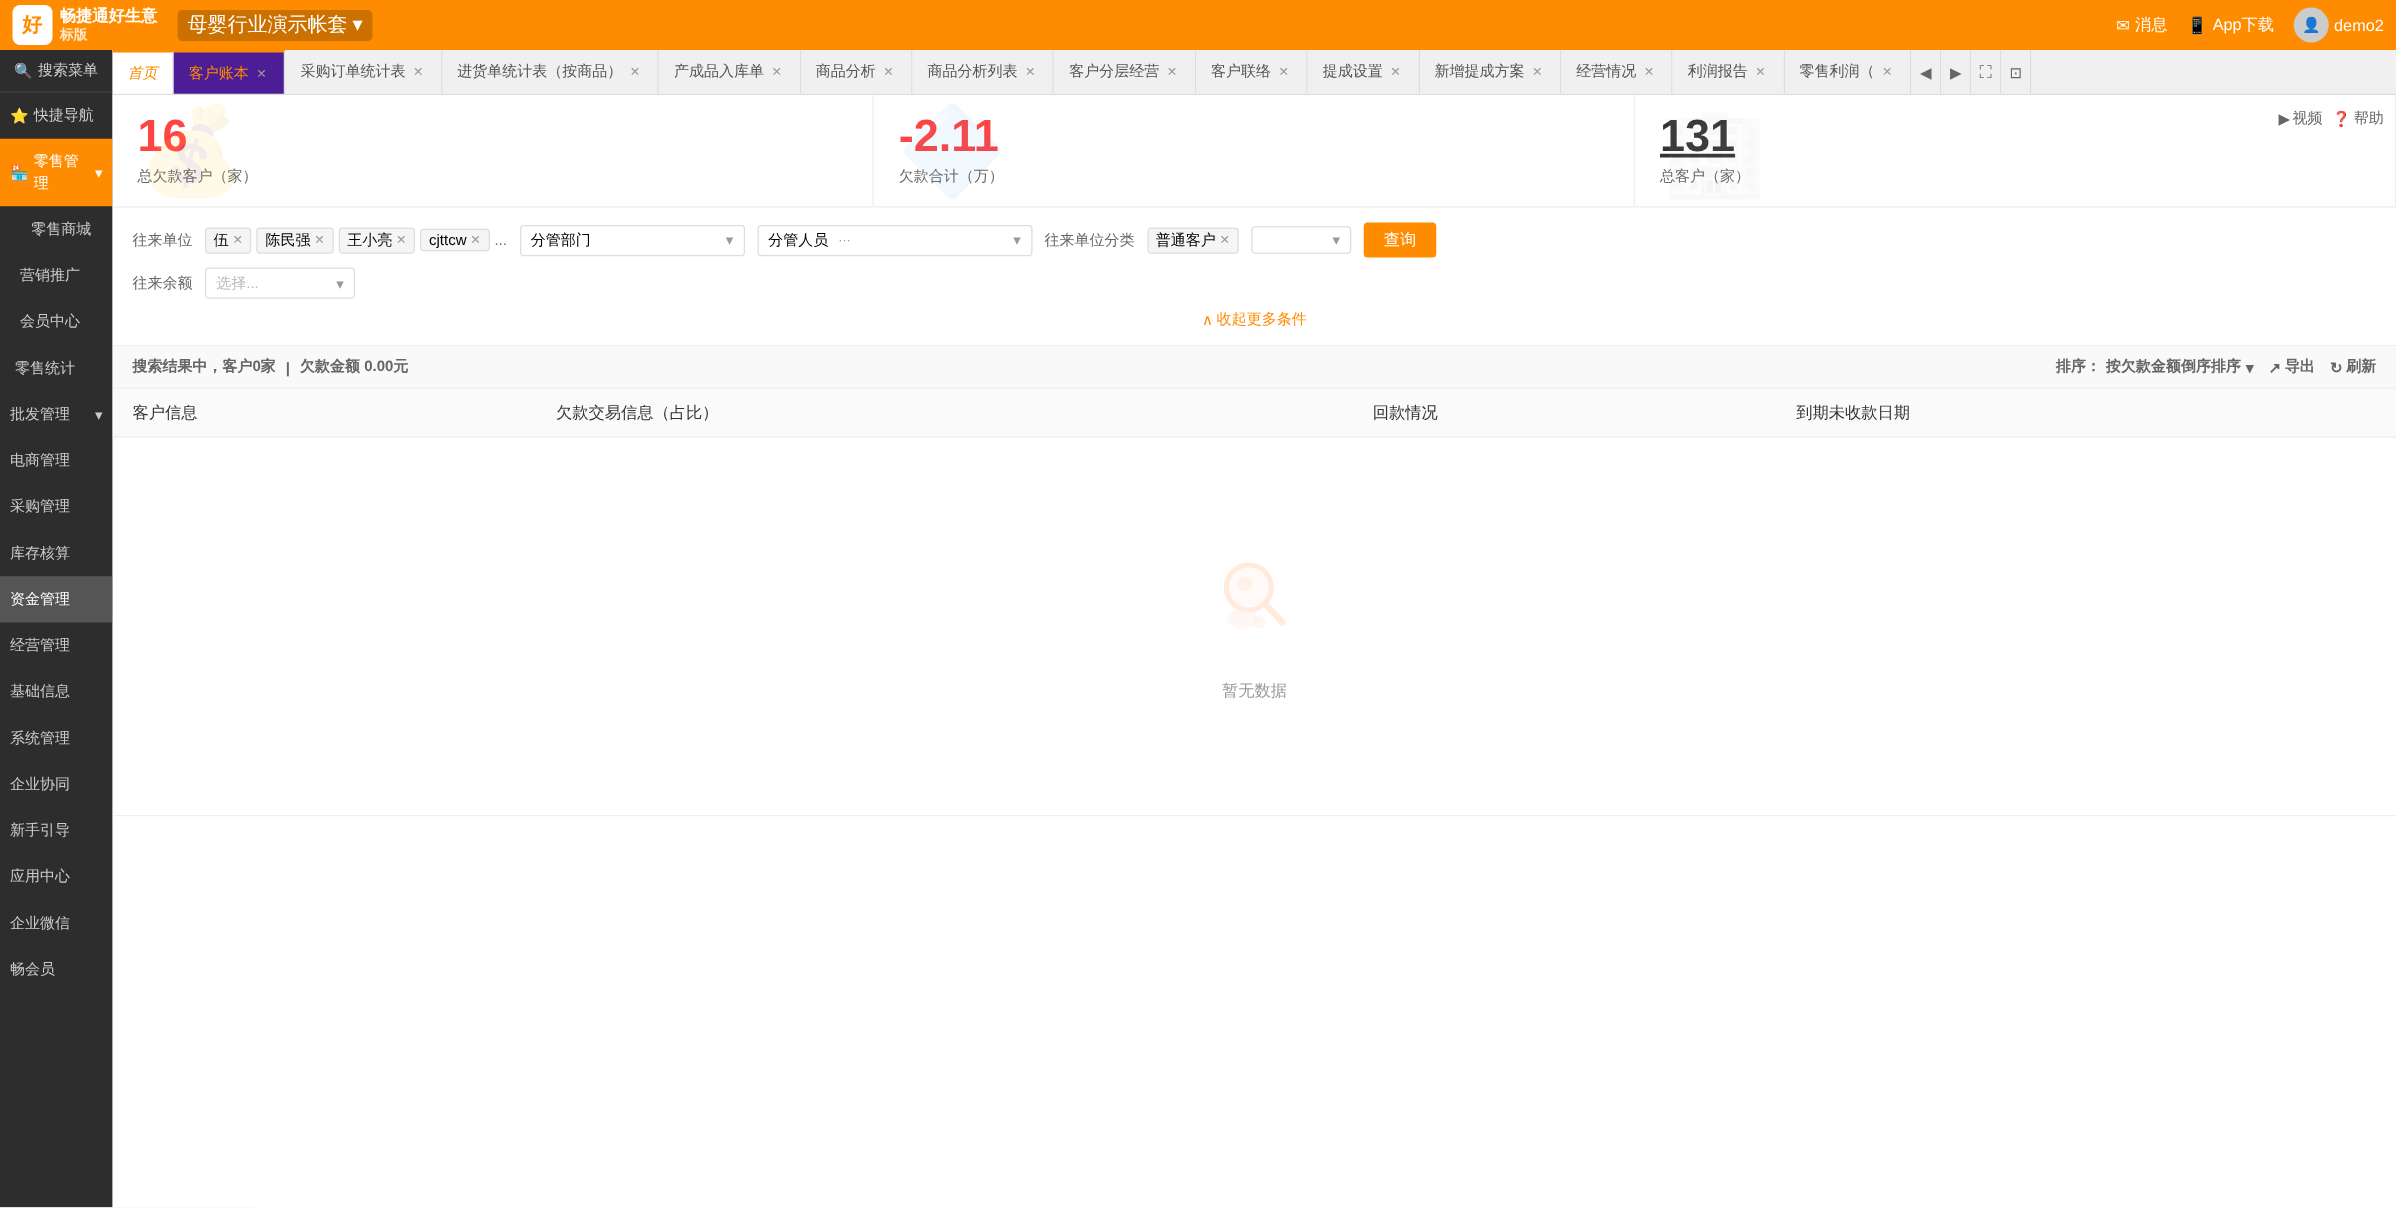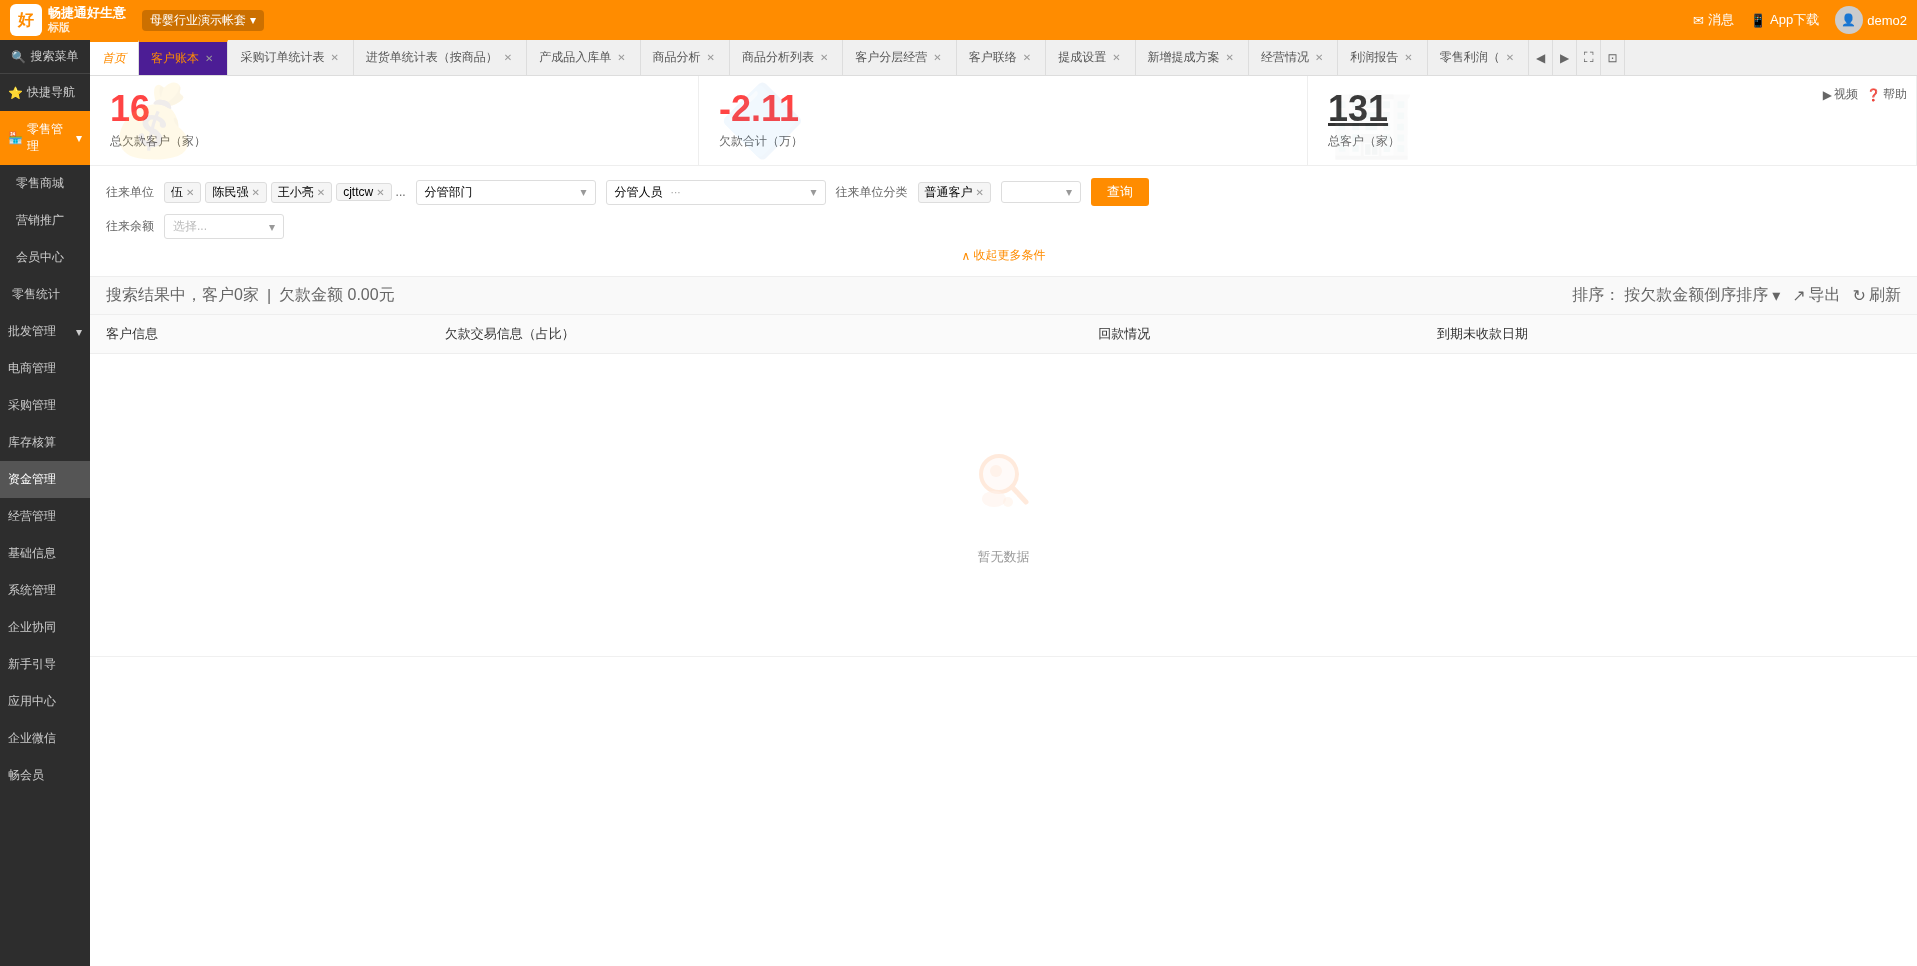--- a/index.html
+++ b/index.html
@@ -13,21 +13,21 @@
     .content-area { flex: 1; display: flex; flex-direction: column; overflow: hidden; }
     .tab-bar { height: 36px; background: #f0f0f0; display: flex; align-items: center; flex-shrink: 0; border-bottom: 1px solid #ddd; overflow: hidden; }
     .main-content { flex: 1; overflow-y: auto; background: #fff; }
 
     
     .logo-area { display: flex; align-items: center; gap: 6px; color: #fff; font-size: 14px; font-weight: bold; }
     .logo-icon { width: 32px; height: 32px; background: #fff; border-radius: 6px; display: flex; align-items: center; justify-content: center; color: #ff8c00; font-size: 16px; }
     .top-right { margin-left: auto; display: flex; align-items: center; gap: 16px; color: #fff; font-size: 13px; }
     .top-right-item { display: flex; align-items: center; gap: 4px; cursor: pointer; }
     .avatar { width: 28px; height: 28px; border-radius: 50%; background: #ccc; display: flex; align-items: center; justify-content: center; font-size: 12px; color: #333; overflow: hidden; }
-    .selector-dropdown { background: rgba(0,0,0,0.2); border-radius: 4px; padding: 2px 8px; color: #fff; font-size: 12px; display: flex; align-items: center; gap: 4px; }
+    .selector-dropdown { background: rgba(0,0,0,0.2); border-radius: 4px; padding: 2px 8px; color: #fff; font-size: 16px; display: flex; align-items: center; gap: 4px; }
     .sidebar-search { padding: 8px; color: #ccc; font-size: 12px; cursor: pointer; display: flex; align-items: center; gap: 4px; justify-content: center; border-bottom: 1px solid #444; }
     .sidebar-nav-item { padding: 10px 8px; color: #ccc; font-size: 12px; cursor: pointer; display: flex; align-items: center; gap: 4px; }
     .sidebar-nav-item.active { background: #ff8c00; color: #fff; }
 
     
     .tab { display: flex; align-items: center; gap: 4px; padding: 0 12px; height: 36px; border-right: 1px solid #ddd; white-space: nowrap; cursor: pointer; font-size: 12px; color: #555; background: #f0f0f0; flex-shrink: 0; }
     .tab.active { background: #fff; color: #ff8c00; border-top: 2px solid #ff8c00; }
     .tab .close-x { color: #999; font-size: 10px; cursor: pointer; padding: 0 2px; }
     .tab-home { background: #fff; color: #333; font-style: italic; }
     .tab-nav-btn { width: 24px; height: 36px; display: flex; align-items: center; justify-content: center; cursor: pointer; color: #666; font-size: 12px; background: #f0f0f0; border-right: 1px solid #ddd; }
@@ -49,21 +49,21 @@
     .filter-tags { display: flex; align-items: center; gap: 4px; flex-wrap: wrap; }
     .filter-tag { background: #f5f5f5; border: 1px solid #ddd; border-radius: 3px; padding: 1px 6px; font-size: 12px; display: flex; align-items: center; gap: 3px; }
     .filter-tag .remove { cursor: pointer; color: #999; font-size: 10px; }
     .filter-more { color: #666; cursor: pointer; font-size: 12px; }
     .filter-select { border: 1px solid #ddd; border-radius: 3px; padding: 3px 8px; font-size: 12px; background: #fff; display: flex; align-items: center; gap: 4px; min-width: 120px; cursor: pointer; }
     .filter-select .arrow { margin-left: auto; color: #999; }
     .collapse-btn { color: #ff8c00; cursor: pointer; font-size: 12px; display: flex; align-items: center; gap: 3px; justify-content: center; margin-top: 4px; }
     .query-btn { background: #ff8c00; color: #fff; border: none; border-radius: 3px; padding: 5px 16px; cursor: pointer; font-size: 13px; }
 
     
-    .results-bar { display: flex; align-items: center; padding: 8px 16px; background: #f9f9f9; border-bottom: 1px solid #eee; font-size: 16px; color: #666; }
+    .results-bar { display: flex; align-items: center; padding: 8px 16px; background: #f9f9f9; border-bottom: 1px solid #eee; font-size: 12px; color: #666; font-weight: bold; }
     .results-actions { margin-left: auto; display: flex; align-items: flex-start; gap: 12px; }
     .sort-select { display: flex; align-items: center; gap: 4px; cursor: pointer; }
     .action-btn { display: flex; align-items: center; gap: 3px; cursor: pointer; color: #666; }
 
     
     .data-table { width: 100%; border-collapse: collapse; }
     .data-table th { text-align: left; padding: 10px 16px; background: #fafafa; border-bottom: 1px solid #eee; font-size: 13px; color: #333; font-weight: normal; }
     .data-table td { padding: 10px 12px; border-bottom: 1px solid #f0f0f0; font-size: 13px; }
     .empty-state { display: flex; flex-direction: column; align-items: center; justify-content: center; padding: 80px 20px; color: #999; }
     .empty-icon { font-size: 60px; margin-bottom: 10px; opacity: 0.4; }
@@ -116,21 +116,21 @@
       </div>
       <div class="sidebar-nav-item">
         <span>⭐</span>
         <span>快捷导航</span>
       </div>
       <div class="sidebar-nav-item active" style="background:#ff8c00; color:#fff;">
         <span>🏪</span>
         <span>零售管理</span>
         <span style="margin-left:auto;">▾</span>
       </div>
-      <div class="sidebar-nav-item" style="padding-left:16px;">
+      <div class="sidebar-nav-item" style="padding-left:16px;justify-content:center;">
         <span>零售商城</span>
       </div>
       <div class="sidebar-nav-item" style="padding-left:16px;">
         <span>营销推广</span>
       </div>
       <div class="sidebar-nav-item" style="padding-left:16px;">
         <span>会员中心</span>
       </div>
       <div class="sidebar-nav-item" style="padding-left:12px;">
         <span>零售统计</span>

